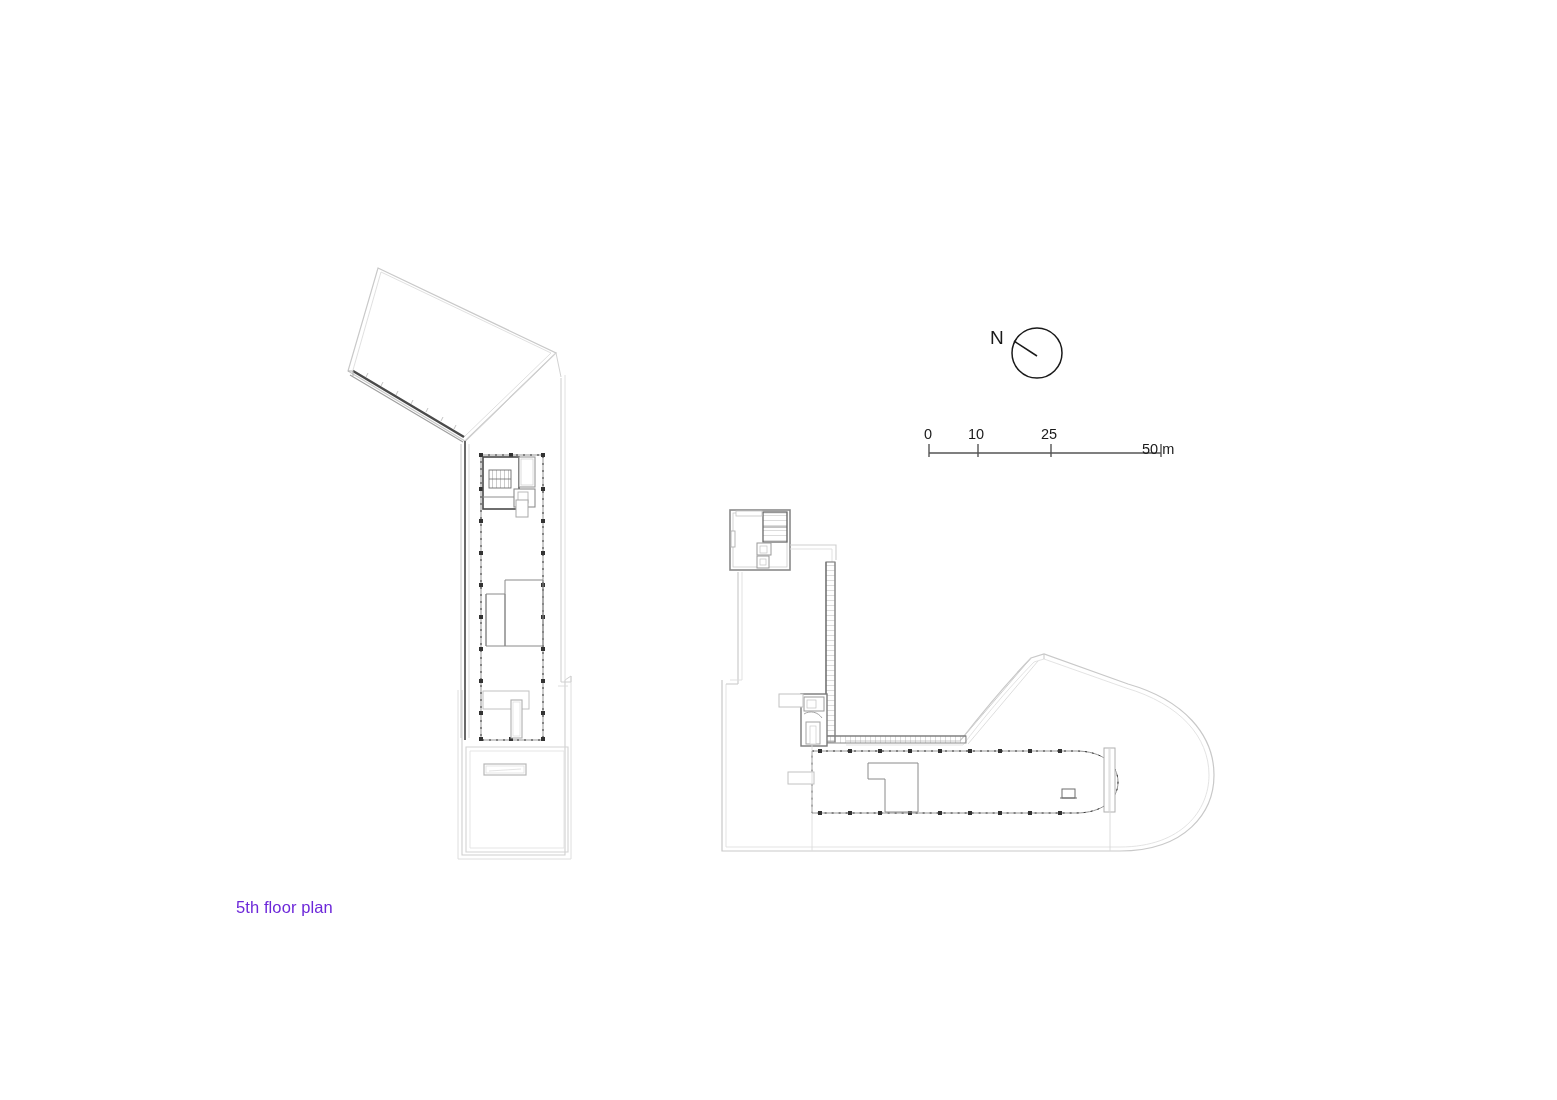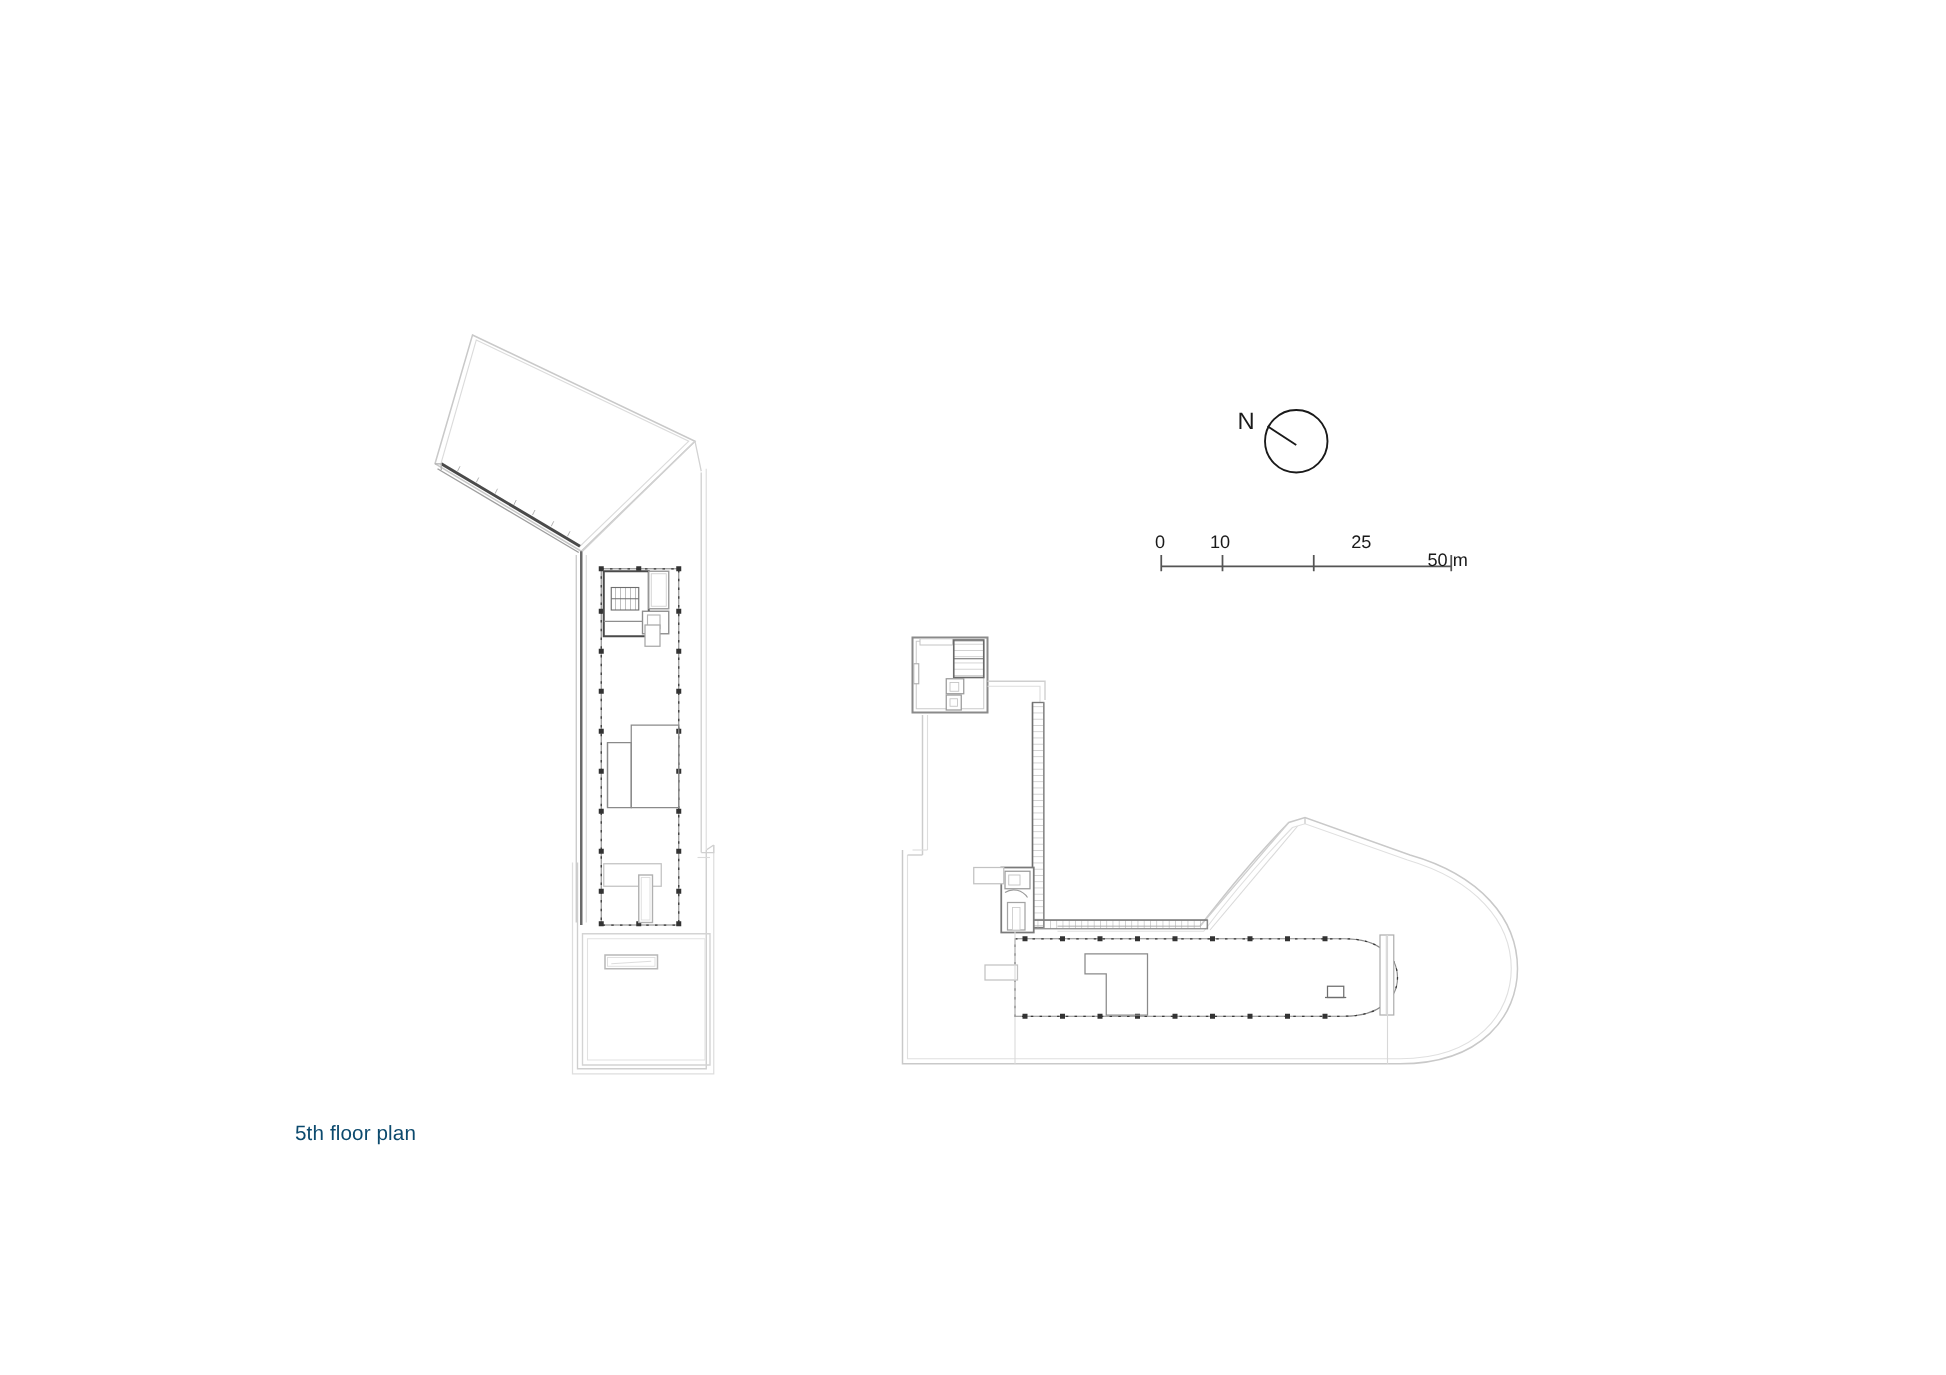--- a/index.html
+++ b/index.html
@@ -30,21 +30,21 @@
     width: 1557px;
     height: 1100px;
     display: block;
   }
   .caption {
     position: absolute;
     left: 236px;
     top: 898px;
     font-size: 16.5px;
     letter-spacing: 0.1px;
-    color: #0c4a6e;
+    color: #6d28d9;
     white-space: nowrap;
   }
   .scale-label {
     position: absolute;
     font-size: 14.5px;
     color: #1a1a1a;
     white-space: nowrap;
   }
   .north-label {
     position: absolute;
@@ -316,18 +316,18 @@
       <line x1="978" y1="444" x2="978" y2="457" stroke="#555555" stroke-width="1.4"></line>
       <line x1="1051" y1="444" x2="1051" y2="457" stroke="#555555" stroke-width="1.4"></line>
       <line x1="1161" y1="444" x2="1161" y2="457" stroke="#555555" stroke-width="1.4"></line>
     </g>
   </svg>
 
   <div class="north-label">N</div>
 
   <div class="scale-label" style="left:924px; top:426px;">0</div>
   <div class="scale-label" style="left:968px; top:426px;text-align:center;">10</div>
-  <div class="scale-label" style="left:1041px; top:426px;margin-left:40px;">25</div>
+  <div class="scale-label" style="left:1041px; top:426px;">25</div>
   <div class="scale-label" style="left:1142px; top:441px;">50 m</div>
 
   <div class="caption">5th floor plan</div>
 
 </div>
 
 </body></html>

